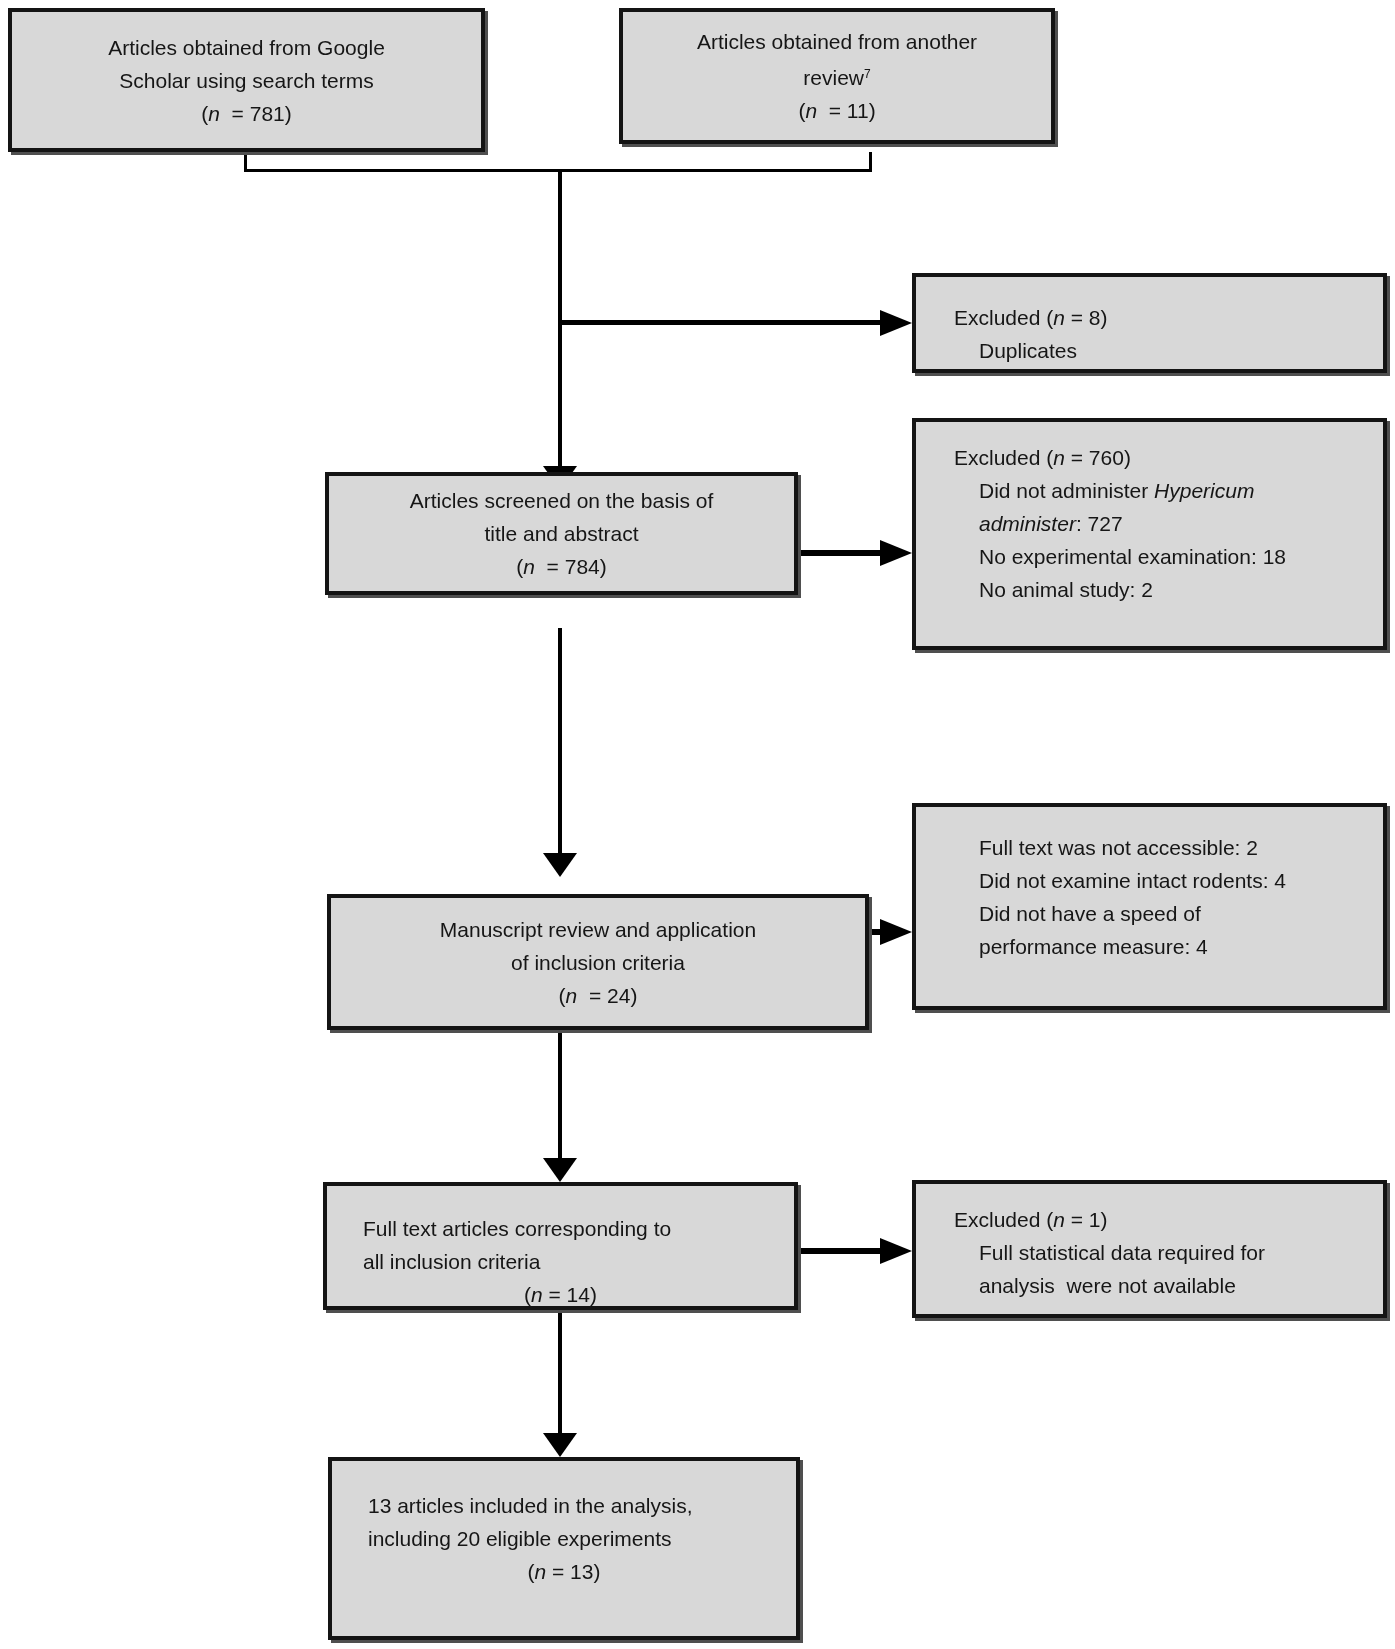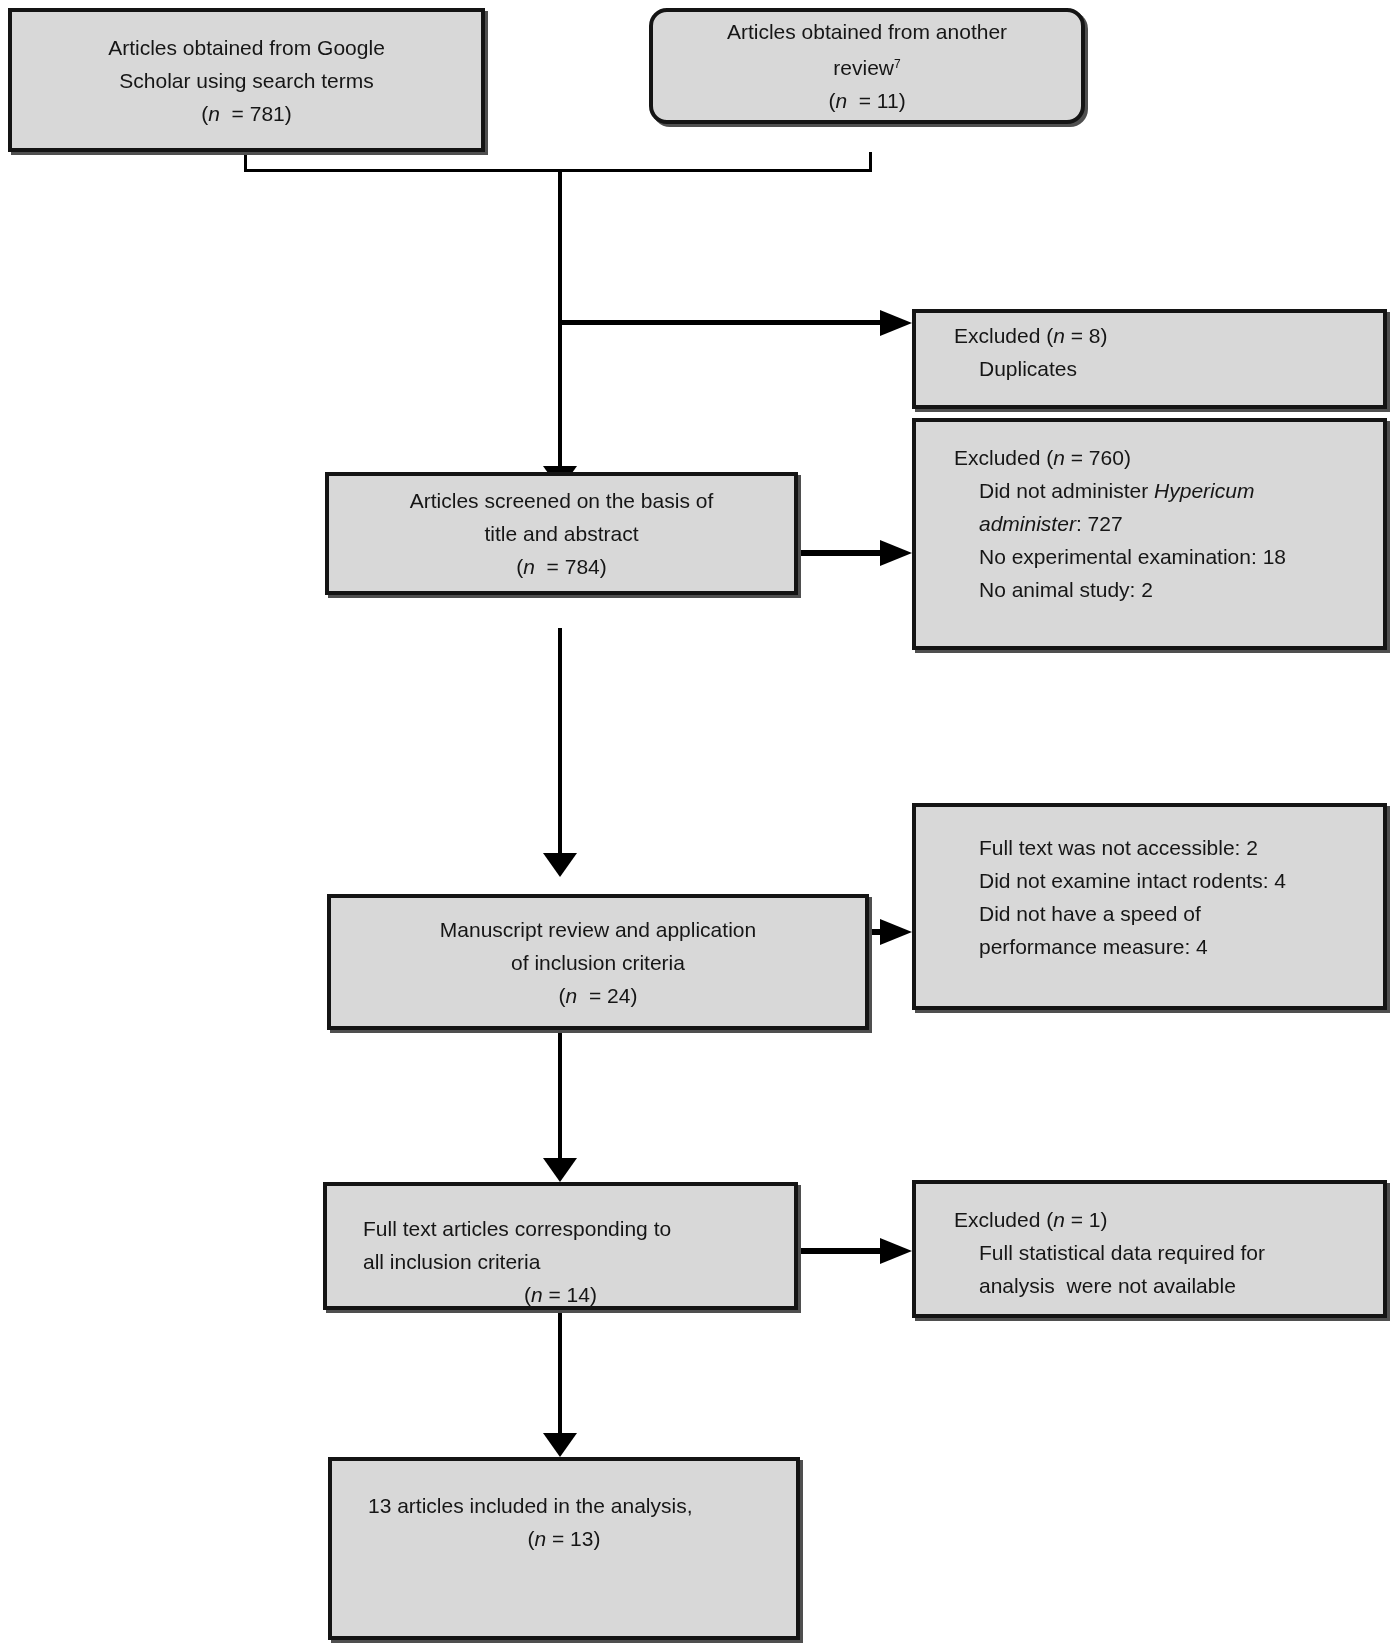--- a/index.html
+++ b/index.html
@@ -23,22 +23,22 @@
   sup.ref{font-size:12px;vertical-align:7px;}
   
   .ctr{display:flex;flex-direction:column;justify-content:center;align-items:center;text-align:center;}
   
   .excl{padding-left:38px;}
   .excl .item{padding-left:25px;}
   .leftbox{padding-left:36px;}
   .leftbox .nline{text-align:center;padding-right:36px;}
   
   #box-google    {left:8px;  top:8px;   width:477px;height:144px;}
-  #box-review    {left:649px;top:8px;   width:436px;height:116px;border-radius:18px;}
-  #box-excl-dup  {left:912px;top:273px; width:475px;height:100px;padding-top:6px;margin-top:36px;}
+  #box-review    {left:619px;top:8px;   width:436px;height:136px;}
+  #box-excl-dup  {left:912px;top:273px; width:475px;height:100px;padding-top:24px;}
   #box-screened  {left:325px;top:472px; width:473px;height:123px;}
   #box-excl-760  {left:912px;top:418px; width:475px;height:232px;padding-top:19px;}
   #box-manuscript{left:327px;top:894px; width:542px;height:136px;align-items:center;}
   #box-excl-10   {left:912px;top:803px; width:475px;height:207px;padding-top:24px;}
   #box-fulltext  {left:323px;top:1182px;width:475px;height:128px;padding-top:26px;}
   #box-excl-1    {left:912px;top:1180px;width:475px;height:138px;padding-top:19px;}
   #box-final     {left:328px;top:1457px;width:472px;height:183px;padding-top:28px;}
   
   .cline{position:absolute;background:#000;}
   #stub-left {left:244px;top:152px;width:3px;height:20px;}
@@ -147,16 +147,17 @@
   </div>
 
   <div class="box excl" id="box-excl-1">
     <div class="bline hdr"><span>Excluded (</span><span class="it">n</span><span> = 1)</span></div>
     <div class="bline item">Full statistical data required for</div>
     <div class="bline item">analysis  were not available</div>
   </div>
 
   <div class="box leftbox" id="box-final">
     <div class="bline">13 articles included in the analysis,</div>
+    <div class="bline">including 20 eligible experiments</div>
     <div class="bline nline"><span>(</span><span class="it">n</span><span> = 13)</span></div>
   </div>
 
 </div>
 
 </body></html>

